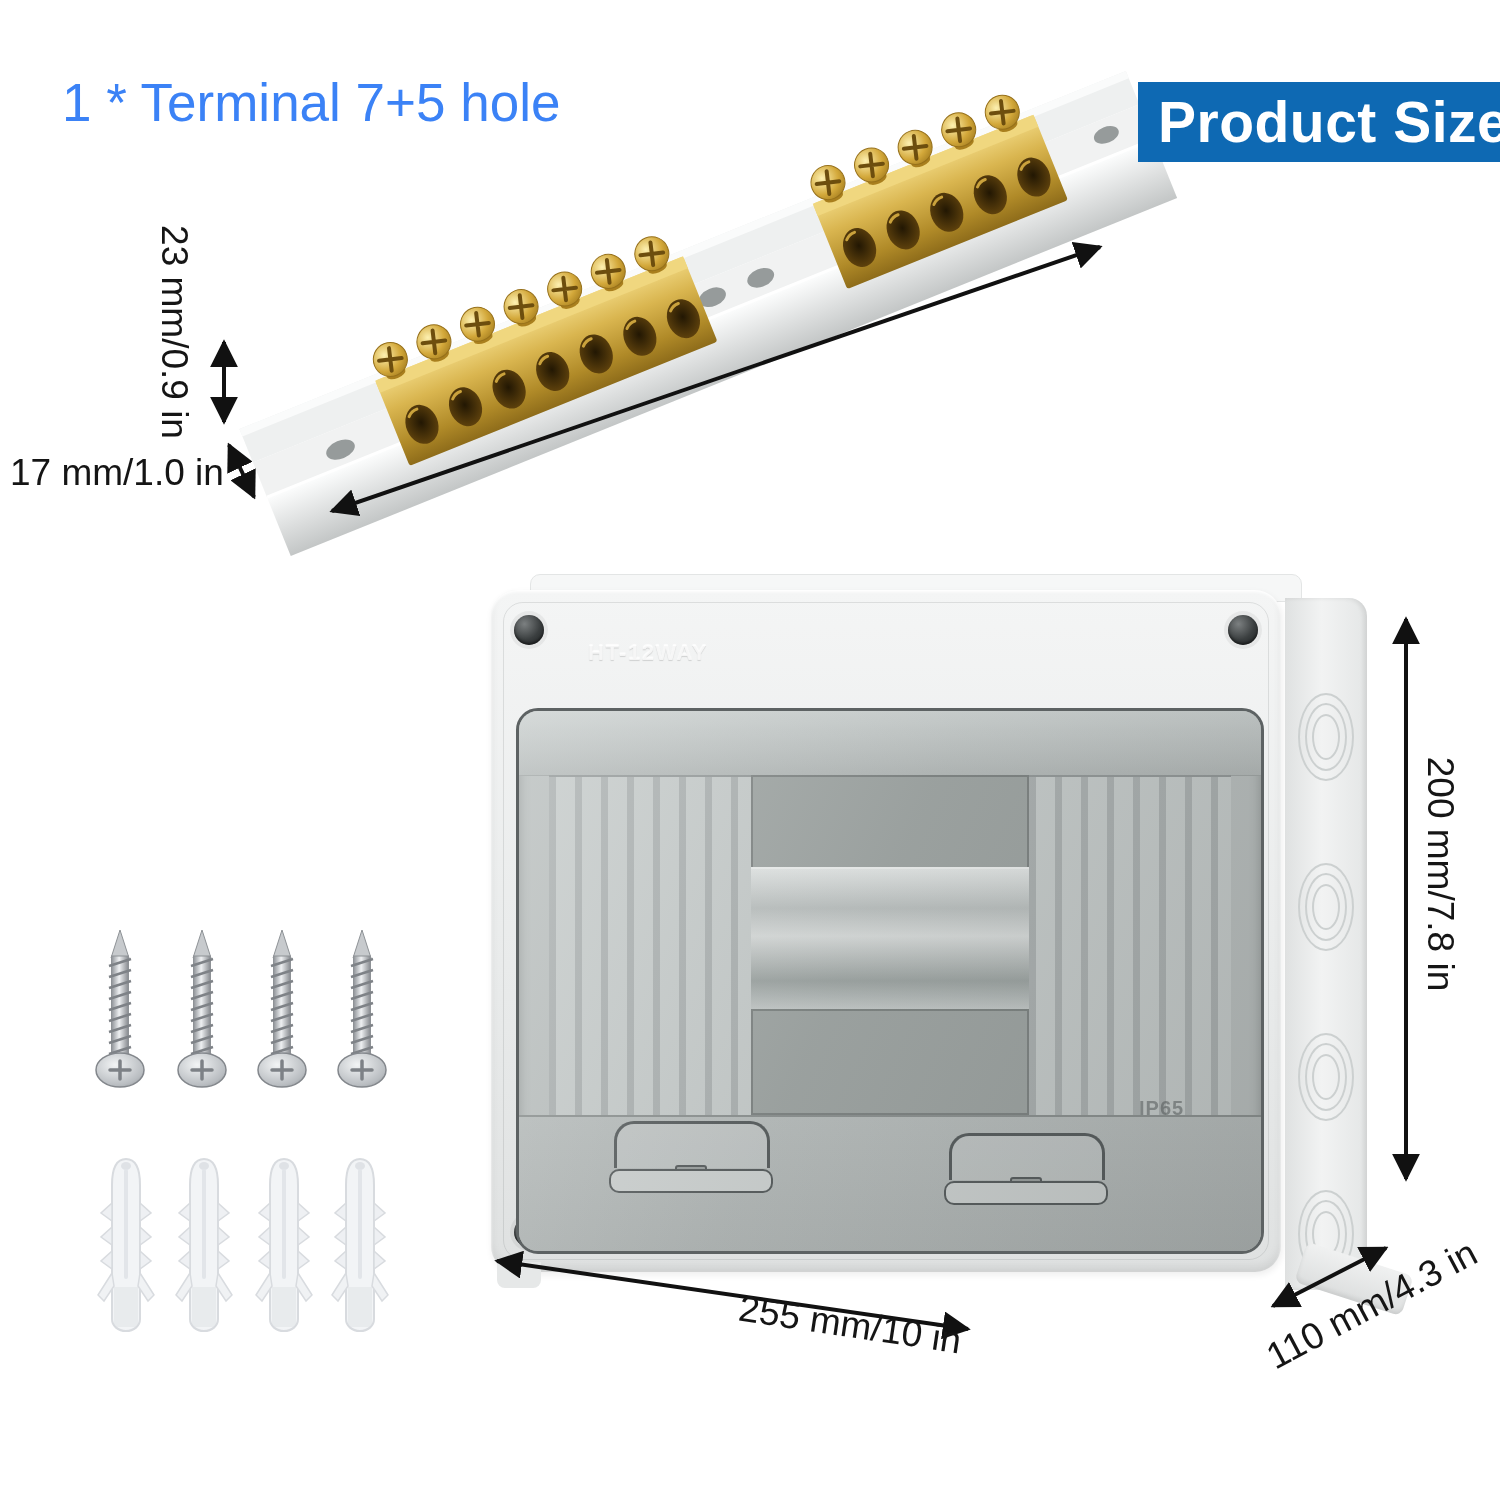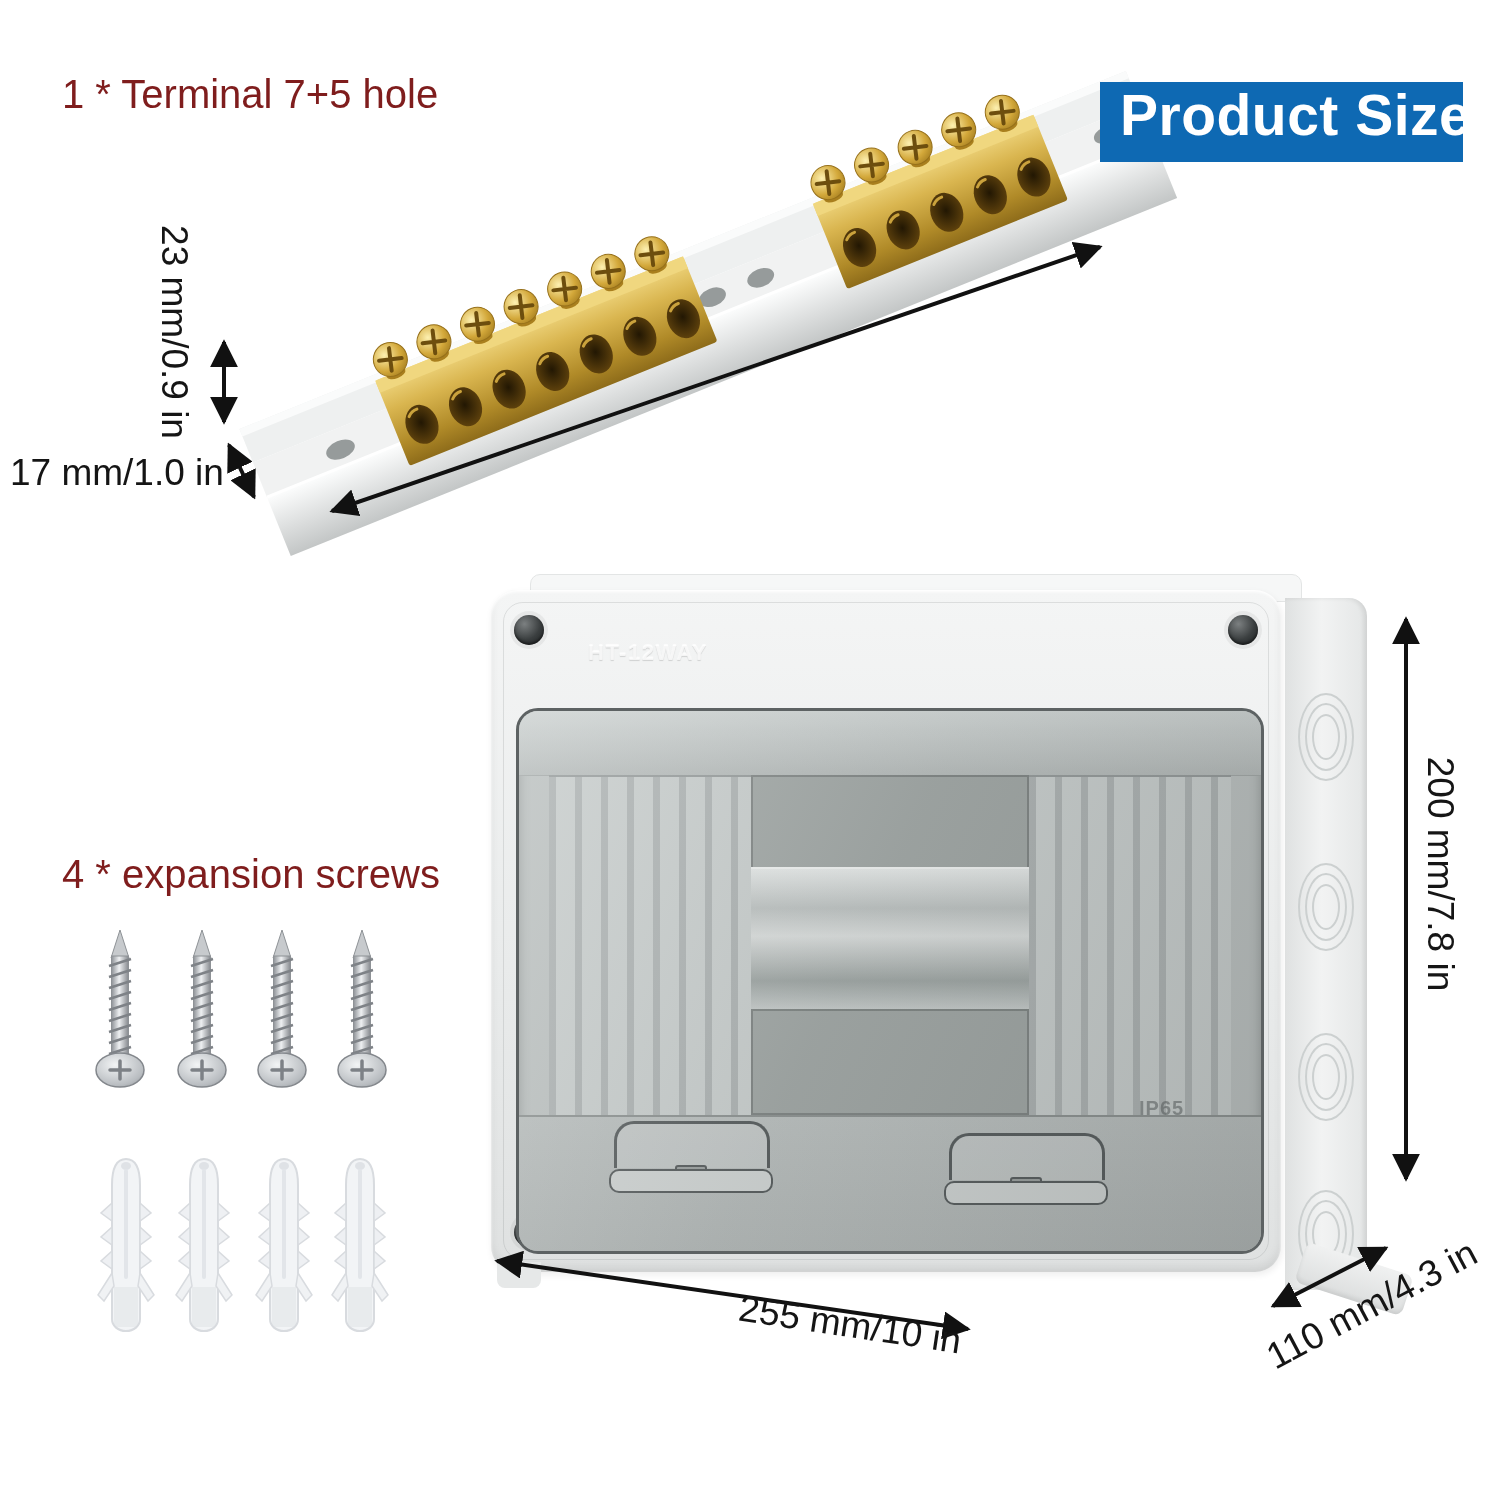--- a/index.html
+++ b/index.html
@@ -1,26 +1,26 @@
 <!DOCTYPE html>
 <html><head>
 <meta charset="utf-8">
 <style>
   html,body{margin:0;padding:0;background:#ffffff;}
   .canvas{position:relative;width:1500px;height:1500px;background:#ffffff;overflow:hidden;
           font-family:"Liberation Sans", sans-serif;}
   svg{position:absolute;left:0;top:0;pointer-events:none;}
 
   
-  .banner{position:absolute;left:1100px;top:82px;width:363px;height:80px;background:#0e69b3;
-          display:flex;}
+  .banner{position:absolute;left:1138px;top:82px;width:363px;height:80px;background:#0e69b3;
+          display:flex;align-items:center;}
   .banner span{color:#ffffff;font-size:57px;font-weight:bold;padding-left:20px;white-space:nowrap;letter-spacing:0.5px;}
 
   
-  .blue-label{position:absolute;color:#7f1d1d;font-size:40px;white-space:nowrap;}
+  .blue-label{position:absolute;color:#3b82f6;font-size:53px;white-space:nowrap;}
   .label-terminal{left:62px;top:72px;}
   .label-screws{left:62px;top:852px;}
 
   
   .dim{position:absolute;color:#151515;font-size:37px;white-space:nowrap;text-align:center;}
   .dim-23 {left:14px;  top:311px; width:320px; transform:rotate(90deg);}
   .dim-17 {left:10px;  top:452px; text-align:left;}
   .dim-155{left:716px; top:392px; width:260px;}
   .dim-200{left:1280px;top:853px; width:320px; transform:rotate(90deg);}
   .dim-255{left:720px; top:1304px;width:260px; transform:rotate(8.5deg);}
@@ -282,21 +282,20 @@
       <line x1="1406" y1="619" x2="1406" y2="1179" marker-start="url(#ah)" marker-end="url(#ah)"></line>
       <line x1="497" y1="1261" x2="968" y2="1329" marker-start="url(#ah)" marker-end="url(#ah)"></line>
       <line x1="1273" y1="1306" x2="1386" y2="1248" marker-start="url(#ah)" marker-end="url(#ah)"></line>
     </g>
   </svg>
 
   <div class="banner">
     <span>Product Size</span>
   </div>
   <div class="blue-label label-terminal">1 * Terminal 7+5 hole</div>
-  <div class="blue-label label-screws">4 * expansion screws</div>
 
   <div class="dim dim-23">23 mm/0.9 in</div>
   <div class="dim dim-17">17 mm/1.0 in</div>
   <div class="dim dim-200">200 mm/7.8 in</div>
   <div class="dim dim-255">255 mm/10 in</div>
   <div class="dim dim-110">110 mm/4.3 in</div>
 
 </div>
 
 </body></html>

